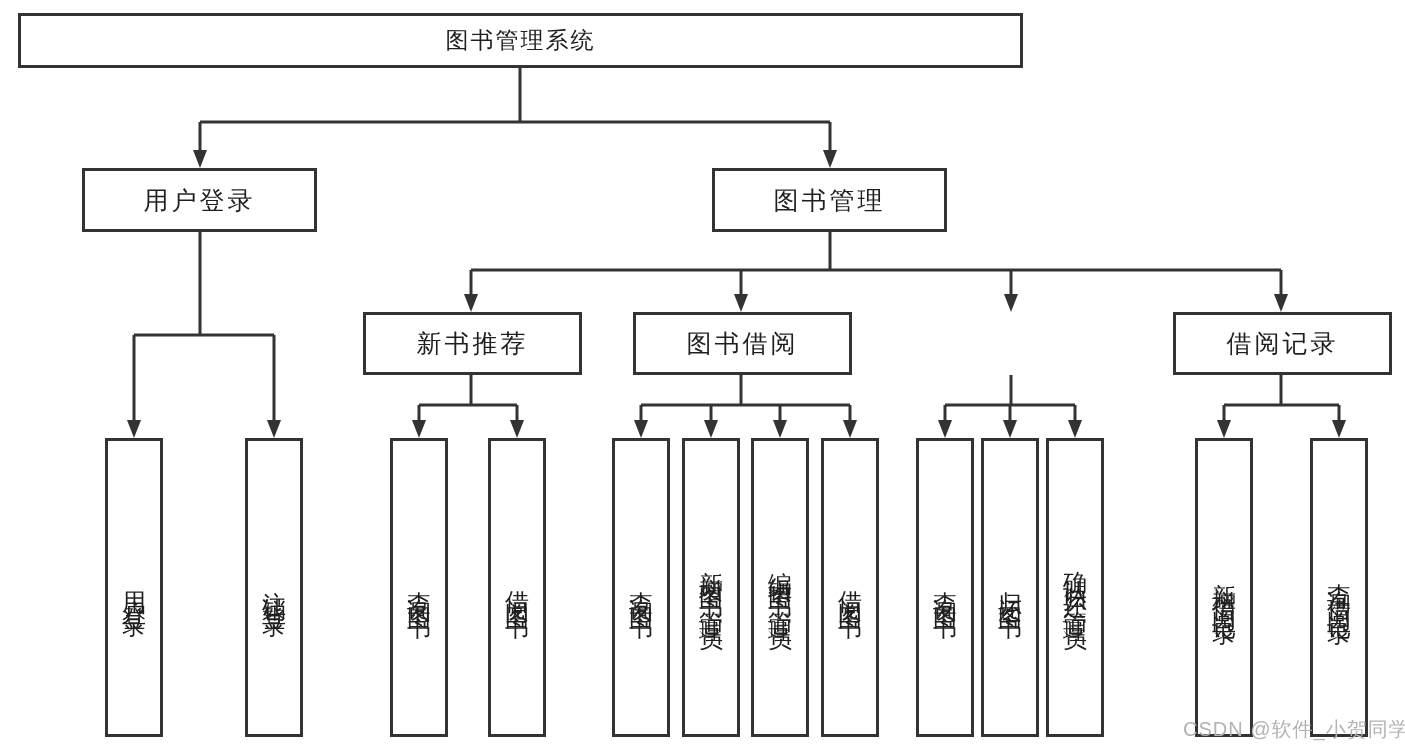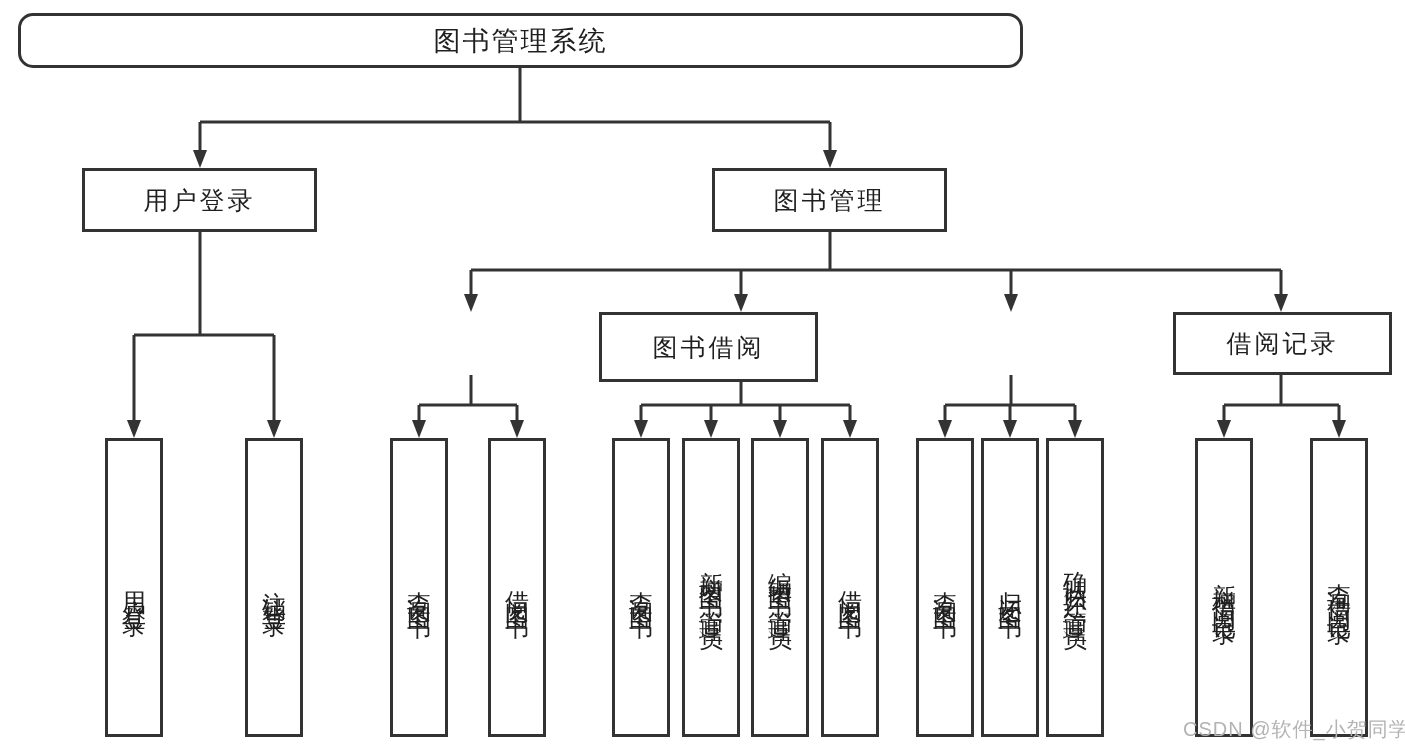--- a/index.html
+++ b/index.html
@@ -6,21 +6,21 @@
   #canvas{
     position:relative;width:1405px;height:747px;background:#fff;overflow:hidden;
     font-family:"Liberation Sans","DejaVu Sans",sans-serif;color:#1f1f1f;
   }
   #connectors{position:absolute;left:0;top:0;width:1405px;height:747px;}
   .node{
     position:absolute;box-sizing:border-box;background:#fff;border:3px solid #333;
     display:flex;align-items:center;justify-content:center;
     font-size:25px;letter-spacing:3px;white-space:nowrap;
   }
-  .node.root{font-size:27px;letter-spacing:2px;border-radius:15px;}
+  .node.root{font-size:23px;letter-spacing:2px;}
   .leaf{
     position:absolute;box-sizing:border-box;background:#fff;border:3px solid #333;
     width:58px;height:299px;top:438px;
     display:flex;align-items:center;justify-content:center;
   }
   .leaf span{
     writing-mode:vertical-rl;text-orientation:mixed;
     font-size:24px;letter-spacing:8px;line-height:1;
   }
   .watermark{
@@ -87,21 +87,24 @@
     <span>图书管理系统</span>
   </div>
 
   <div class="node" style="left:82px;top:168px;width:235px;height:64px">
     <span>用户登录</span>
   </div>
   <div class="node" style="left:712px;top:168px;width:235px;height:64px">
     <span>图书管理</span>
   </div>
 
-  <div class="node" style="left:599px;top:312px;width:219px;height:70px">
+  <div class="node" style="left:363px;top:312px;width:219px;height:63px">
+    <span>新书推荐</span>
+  </div>
+  <div class="node" style="left:633px;top:312px;width:219px;height:63px">
     <span>图书借阅</span>
   </div>
   <div class="node" style="left:1173px;top:312px;width:219px;height:63px">
     <span>借阅记录</span>
   </div>
 
   <div class="leaf" style="left:105px">
     <span>用户登录</span>
   </div>
   <div class="leaf" style="left:245px">

